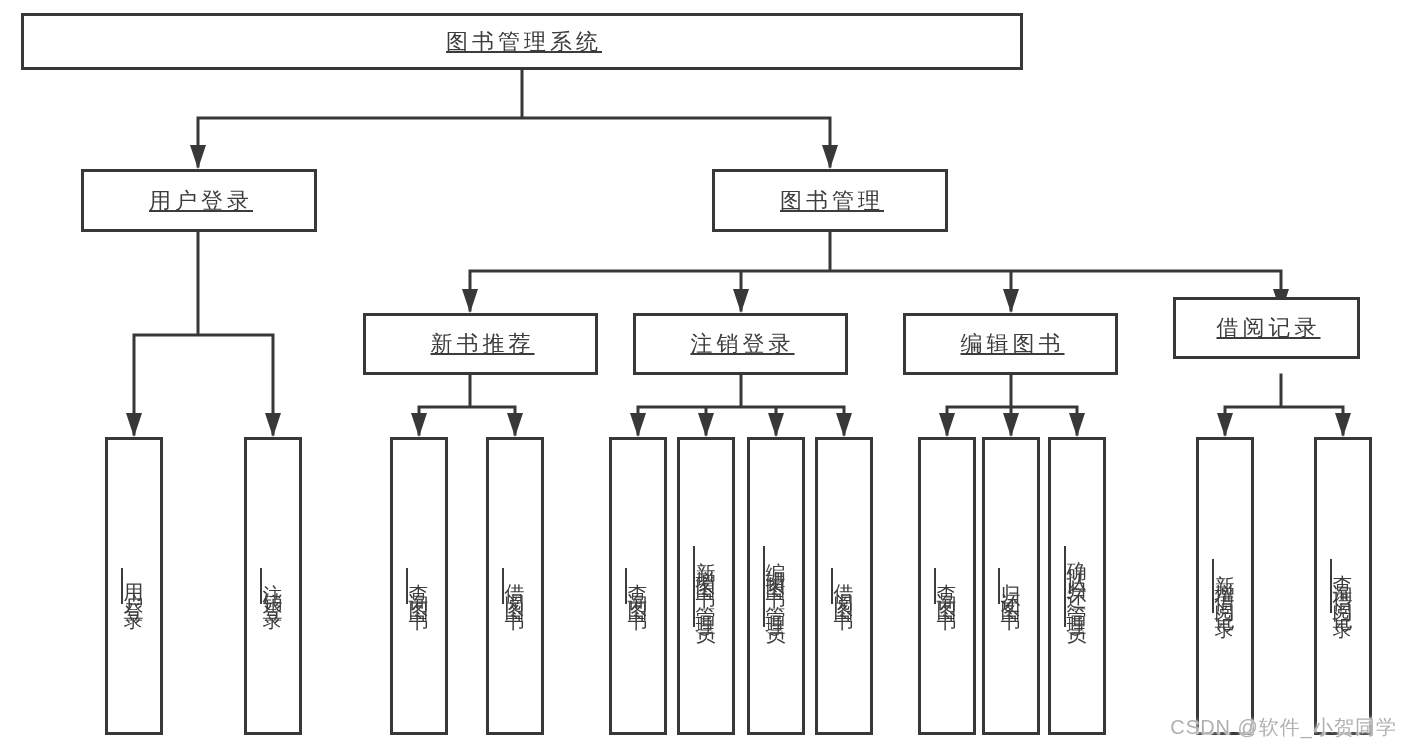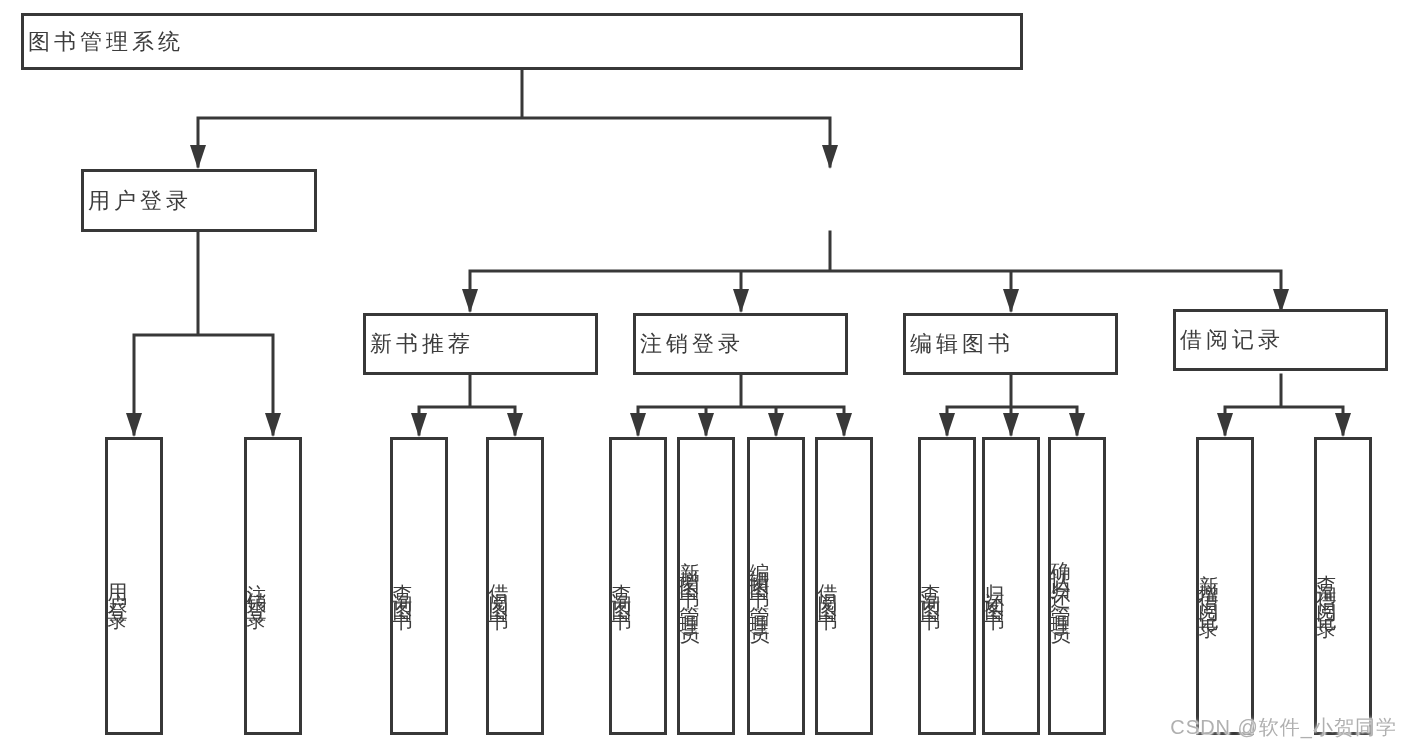--- a/index.html
+++ b/index.html
@@ -16,22 +16,23 @@
   }
   svg.wires{
     position:absolute;left:0;top:0;width:1405px;height:747px;
     color:var(--line,#383838);
   }
   .node{
     position:absolute;
     box-sizing:border-box;
     background:var(--box-bg,#ffffff);
     border:3px solid var(--line,#383838);
-    display:flex;align-items:center;
+    display:flex;align-items:center;justify-content:center;
     z-index:2;
+    text-decoration:underline;
   }
   .hlabel{
     font-size:22px;
     letter-spacing:4px;
     color:var(--text,#3c3c3c);
     white-space:nowrap;
     text-indent:4px; 
   }
   .vnode{width:58px;height:298px;}
   .vlabel{
@@ -90,31 +91,34 @@
     </g>
   </svg>
 
   <div class="node" style="left:21px;top:13px;width:1002px;height:57px">
     <span class="hlabel">图书管理系统</span>
   </div>
 
   <div class="node" style="left:81px;top:169px;width:236px;height:63px">
     <span class="hlabel">用户登录</span>
   </div>
+  <div class="node" style="left:712px;top:169px;width:236px;height:63px">
+    <span class="hlabel">图书管理</span>
+  </div>
 
   <div class="node" style="left:363px;top:313px;width:235px;height:62px">
     <span class="hlabel">新书推荐</span>
   </div>
   <div class="node" style="left:633px;top:313px;width:215px;height:62px">
     <span class="hlabel">注销登录</span>
   </div>
   <div class="node" style="left:903px;top:313px;width:215px;height:62px">
     <span class="hlabel">编辑图书</span>
   </div>
-  <div class="node" style="left:1173px;top:309px;width:215px;height:62px">
+  <div class="node" style="left:1173px;top:297px;width:187px;height:62px">
     <span class="hlabel">借阅记录</span>
   </div>
 
   <div class="node vnode" style="left:105px;top:437px">
     <span class="vlabel">用户登录</span>
   </div>
   <div class="node vnode" style="left:244px;top:437px">
     <span class="vlabel">注销登录</span>
   </div>
 

